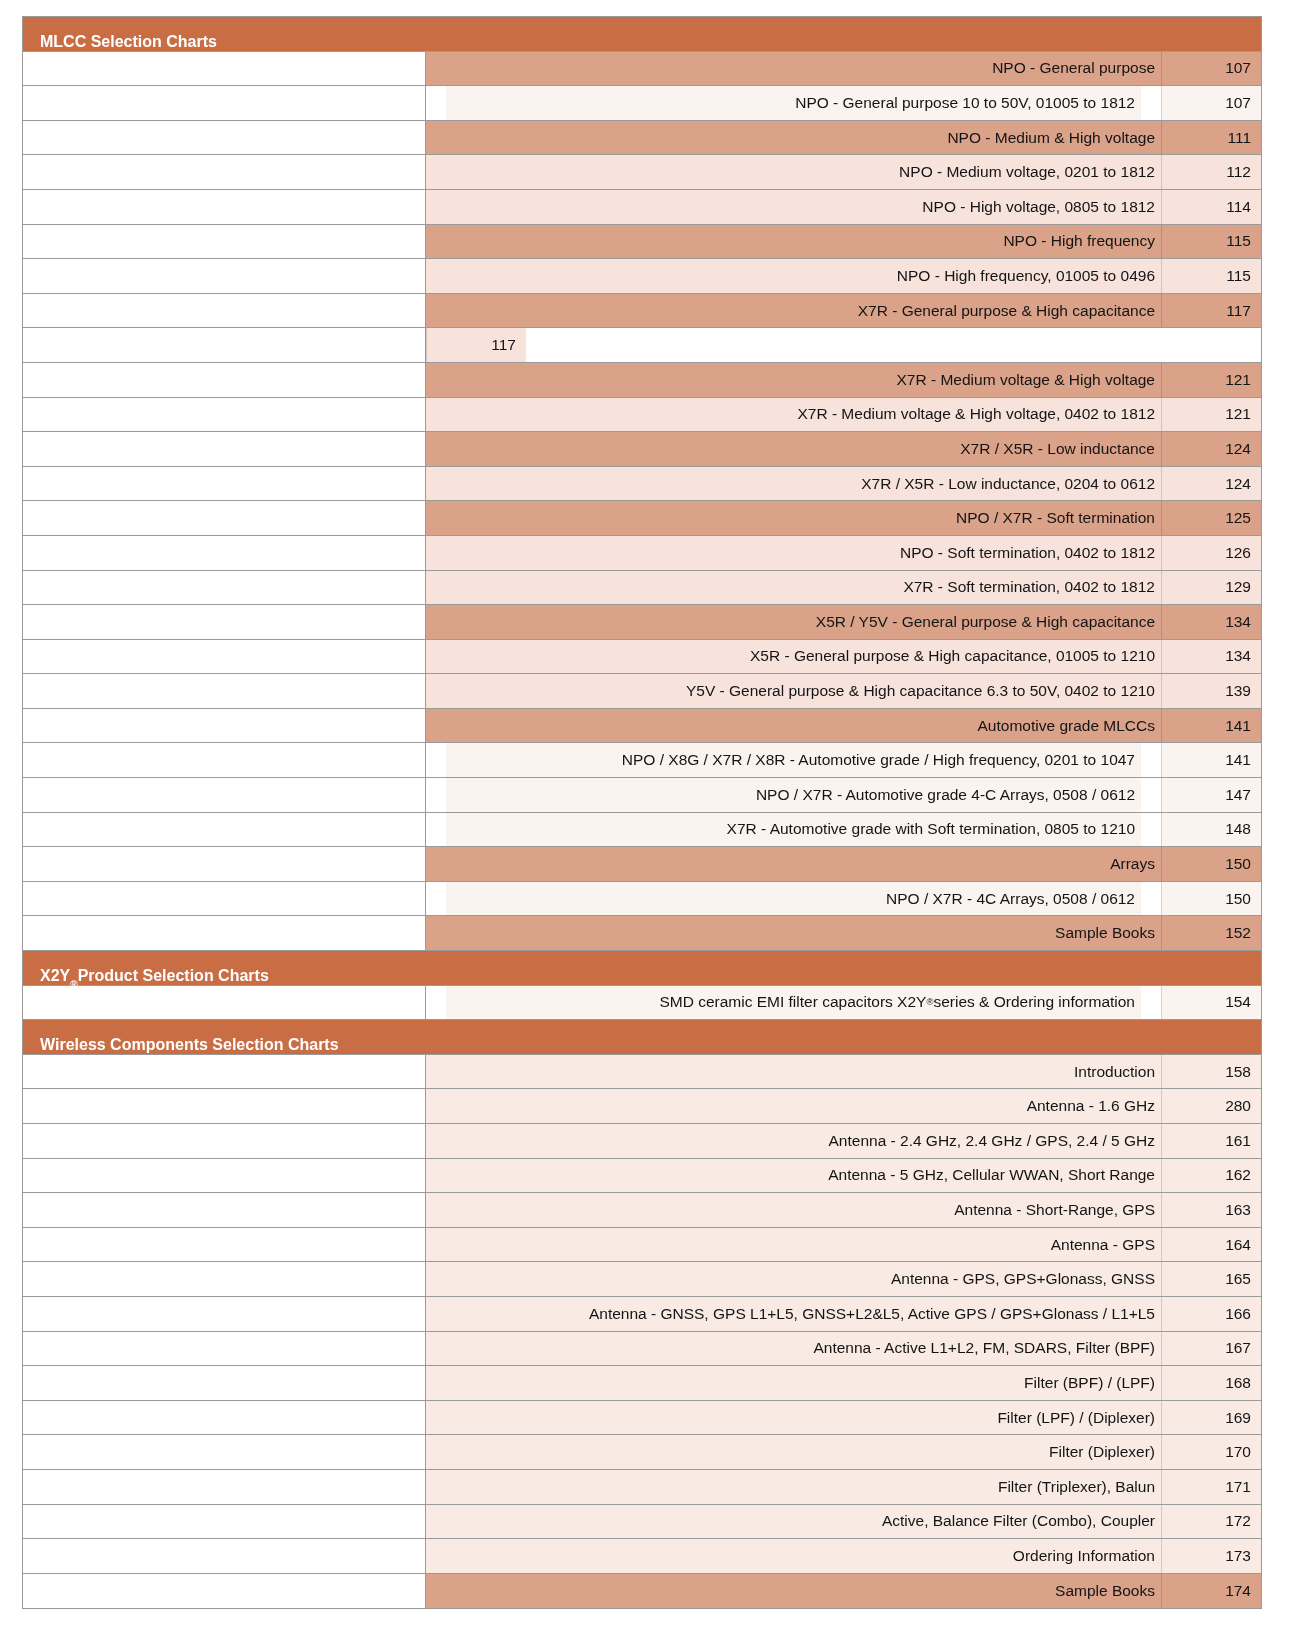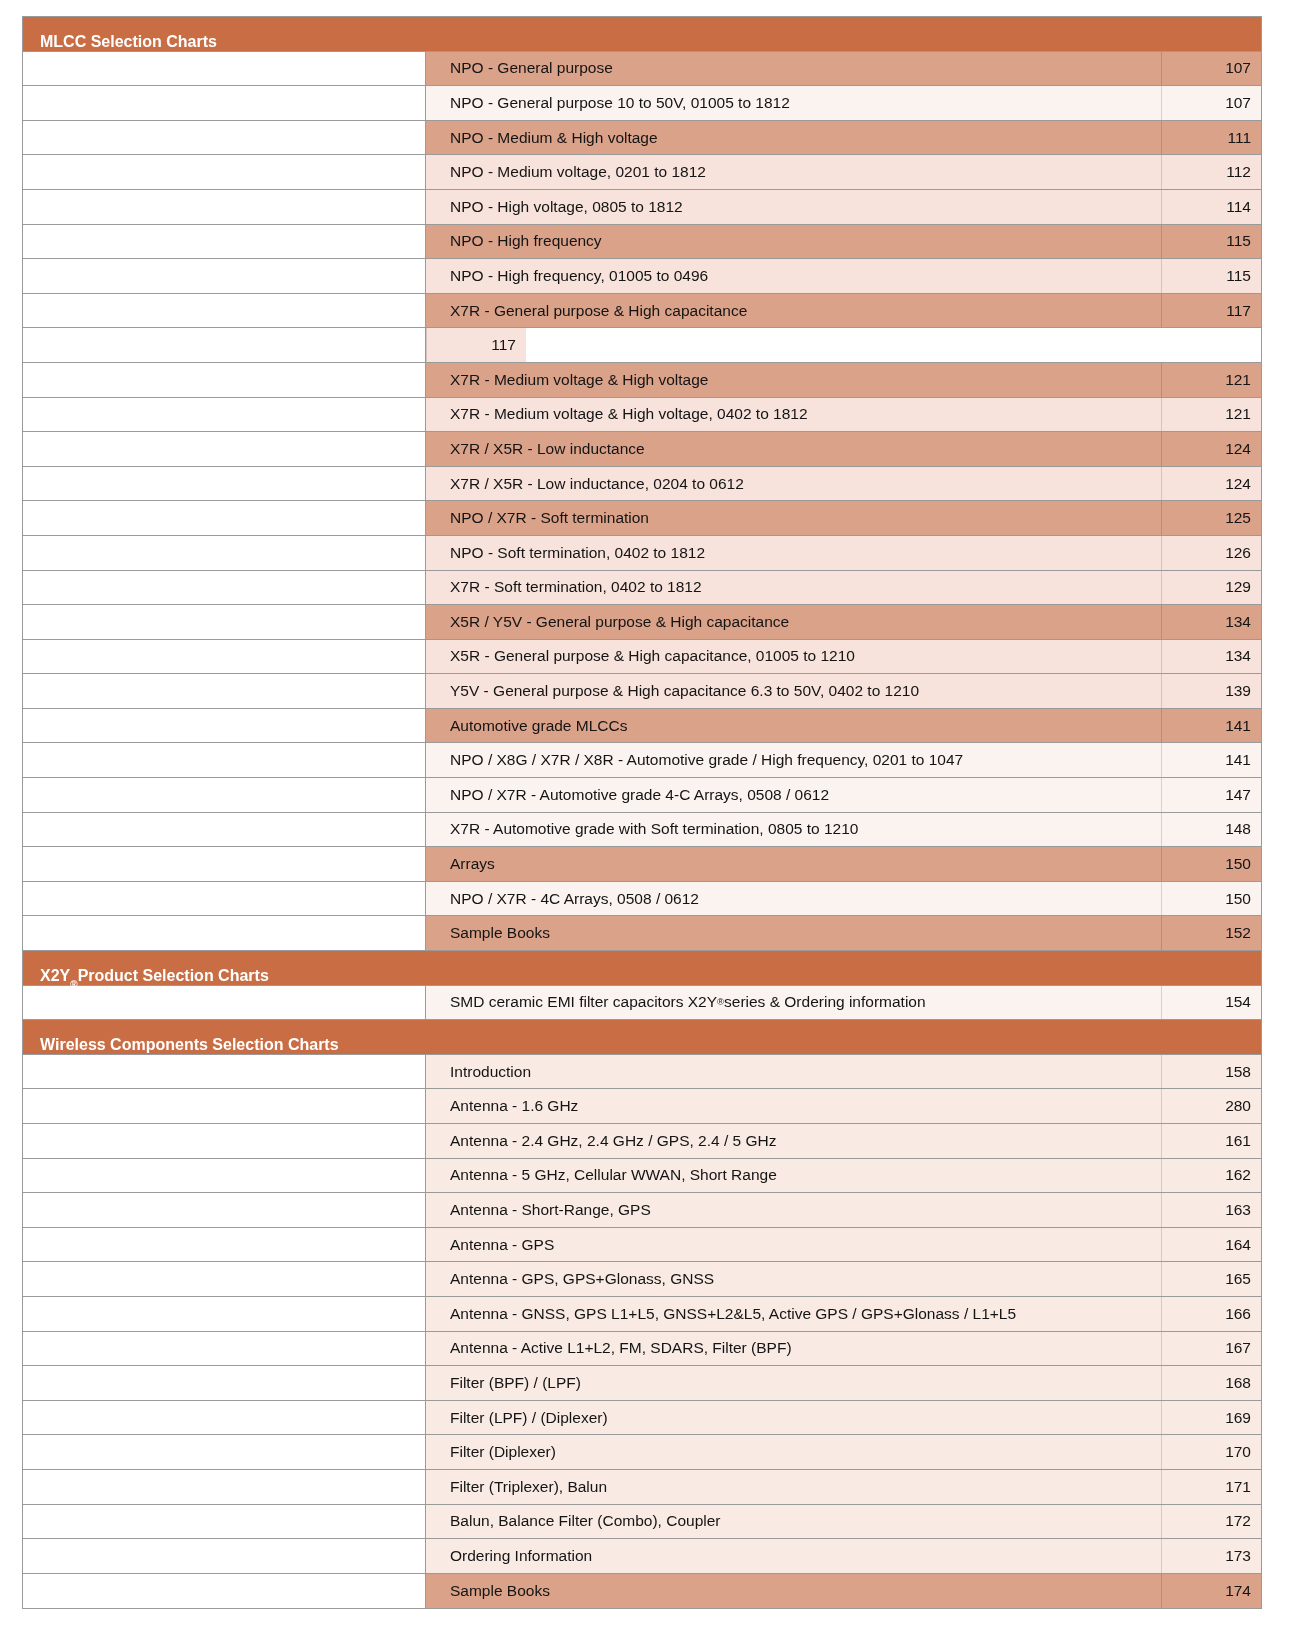--- a/index.html
+++ b/index.html
@@ -44,40 +44,41 @@
   .cell-title{
     flex:1 1 auto;
     display:flex;
     align-items:center;
     padding-left:24px;
     padding-right:6px;
     font-size:15.5px;
     color:var(--text,#141414);
     white-space:nowrap;
     overflow:hidden;
+    justify-content:flex-end;
   }
   .cell-title sup{font-size:9.5px;line-height:0;vertical-align:super;}
   .cell-page{
     flex:0 0 100px;
     width:100px;
     display:flex;
     align-items:center;
     justify-content:flex-end;
     padding-right:10px;
     box-sizing:border-box;
     font-size:15.5px;
     color:var(--text,#141414);
     border-left:1px solid rgba(0,0,0,0.14);
   }
   .row--category .cell-title,
   .row--category .cell-page{background:var(--cat-bg,#dba28a);}
   .row--pink .cell-title,
   .row--pink .cell-page{background:var(--pink-bg,#f7e3dc);}
   .row--lighter .cell-title,
-  .row--lighter .cell-page{background:var(--lighter-bg,#fbf3ef);}
+  .row--lighter .cell-page{background:var(--lighter-bg,#fbf3ef);margin-left:20px;}
   .row--wl .cell-title,
   .row--wl .cell-page{background:var(--wl-bg,#f9ebe4);}
 </style>
 </head>
 <body>
 
 <div id="toc">
     <div class="band section-header">
       <span>MLCC Selection Charts</span>
     </div>
@@ -444,21 +445,21 @@
       <div class="cell-title">
         <span>Filter (Triplexer), Balun</span>
       </div>
       <div class="cell-page">
         <span>171</span>
       </div>
     </div>
     <div class="band row--wl">
       <div class="cell-blank"></div>
       <div class="cell-title">
-        <span>Balun, Balance Filter (Combo), Coupler</span>
+        <span>Active, Balance Filter (Combo), Coupler</span>
       </div>
       <div class="cell-page">
         <span>172</span>
       </div>
     </div>
     <div class="band row--wl">
       <div class="cell-blank"></div>
       <div class="cell-title">
         <span>Ordering Information</span>
       </div>

